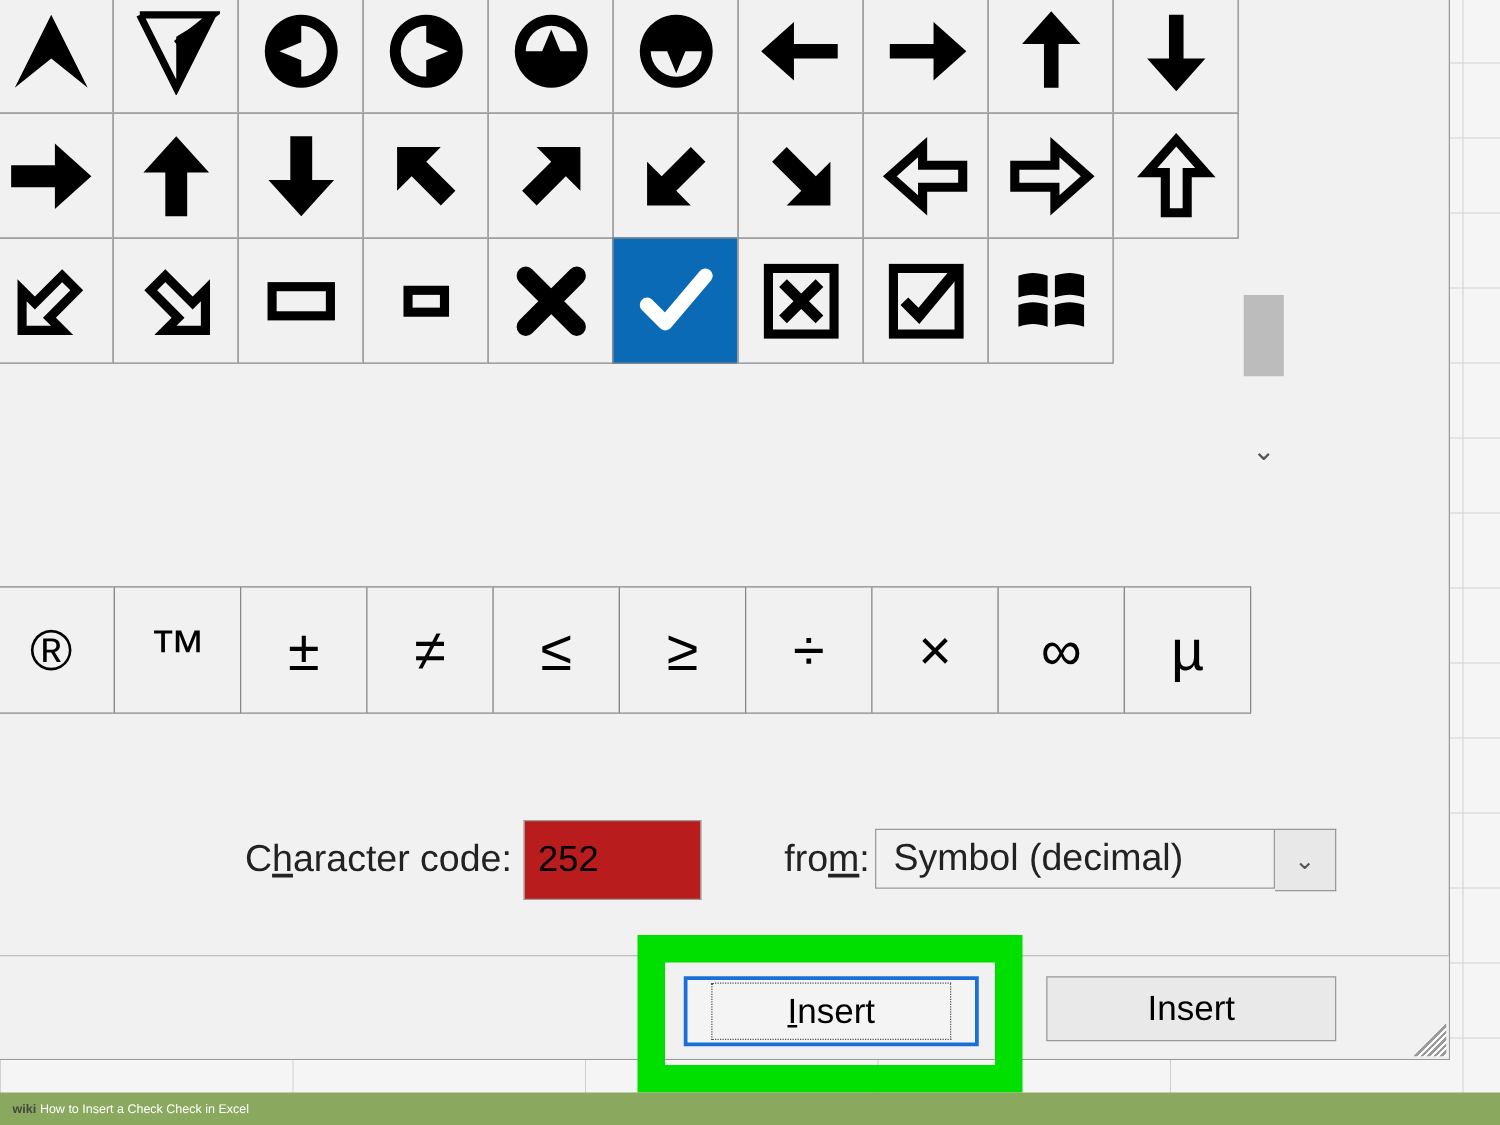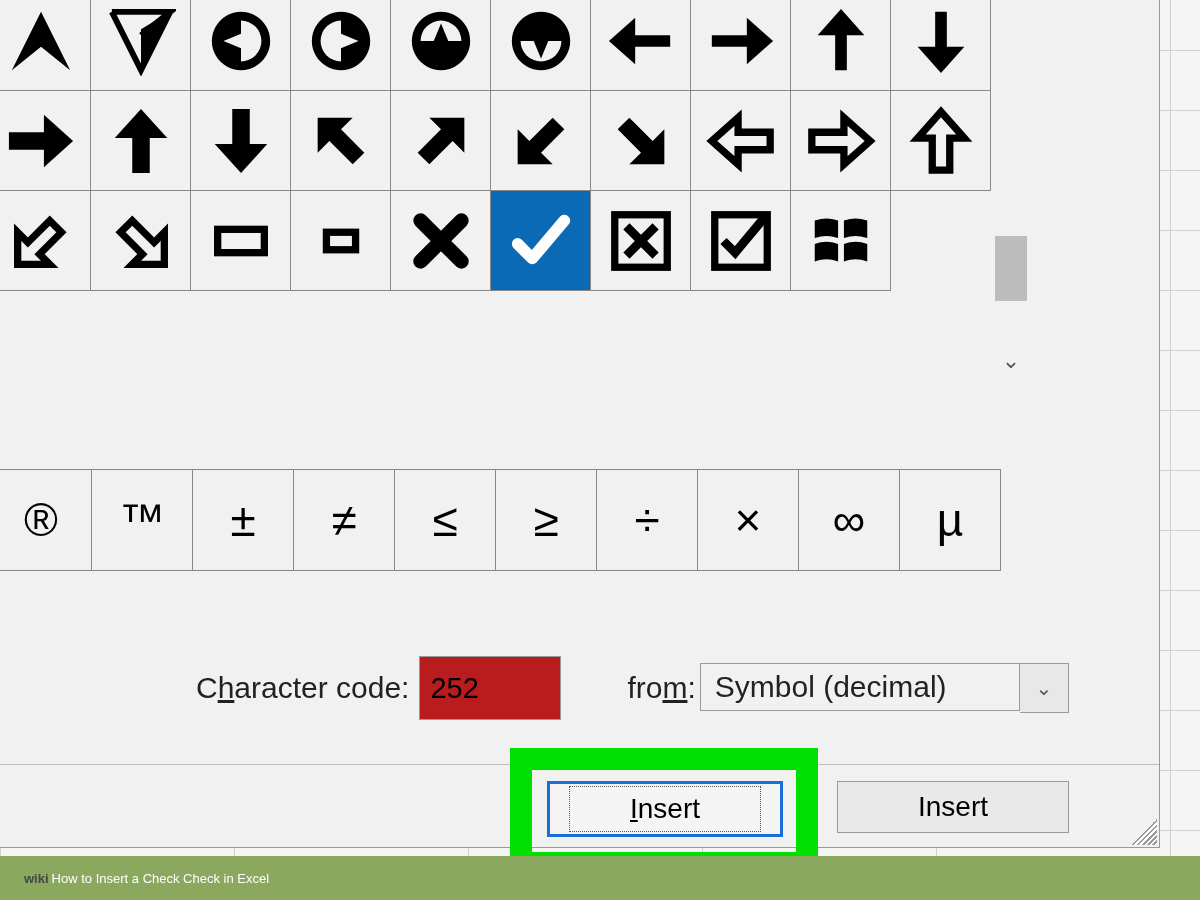--- a/index.html
+++ b/index.html
@@ -172,26 +172,26 @@
   .btn.cancel{ left:846px }
   .hl{
     position:absolute;
     border:22px solid #00e000;
     box-sizing:border-box;
     pointer-events:none;
   }
   
   .banner{
     position:absolute;
-    left:0;right:0;bottom:0;height:44px;
+    left:0;right:0;bottom:0;height:26px;
     background:#8aa85e;
     display:flex;align-items:center;
     color:#fff;
-    font-size:13px;
-    padding-left:24px;
+    font-size:10px;
+    padding-left:10px;
   }
   .banner .site{color:#454545;font-weight:bold;margin-right:3px}
 </style>
 </head>
 <body>
 
 <div class="sheet"></div>
 
 <div class="dlg">
 

